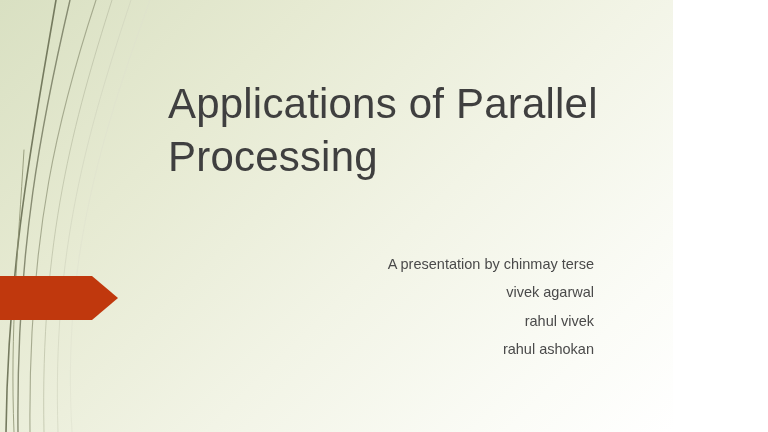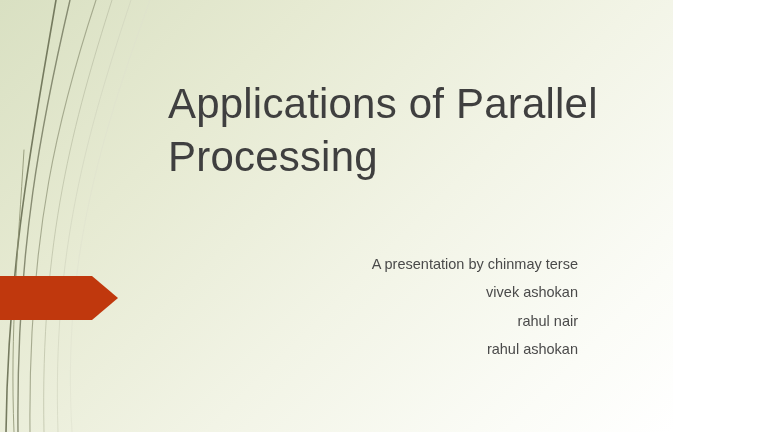--- a/index.html
+++ b/index.html
@@ -42,21 +42,21 @@
     width: 560px;
     font-size: 42px;
     line-height: 1.25;
     color: #3f3f3f;
     font-weight: 400;
     letter-spacing: 0.2px;
   }
 
   .subtitle-block {
     position: absolute;
-    left: 168px;
+    left: 184px;
     top: 250px;
     width: 410px;
     text-align: right;
     color: #4a4a4a;
     font-size: 14.5px;
     line-height: 1.95;
   }
   .sub-line {
     display: block;
     white-space: nowrap;
@@ -80,18 +80,18 @@
   </svg>
 
   <svg class="arrow-band" viewBox="0 0 118 44" preserveAspectRatio="none">
     <polygon points="0,0 92,0 118,22 92,44 0,44" fill="#c0380d"></polygon>
   </svg>
 
   <div class="title">Applications of Parallel Processing</div>
 
   <div class="subtitle-block">
     <span class="sub-line">A presentation by chinmay terse</span>
-    <span class="sub-line">vivek ashokan</span>
-    <span class="sub-line">rahul nair</span>
+    <span class="sub-line">vivek agarwal</span>
+    <span class="sub-line">rahul vivek</span>
     <span class="sub-line">rahul ashokan</span>
   </div>
 
 </div>
 
 </body></html>

